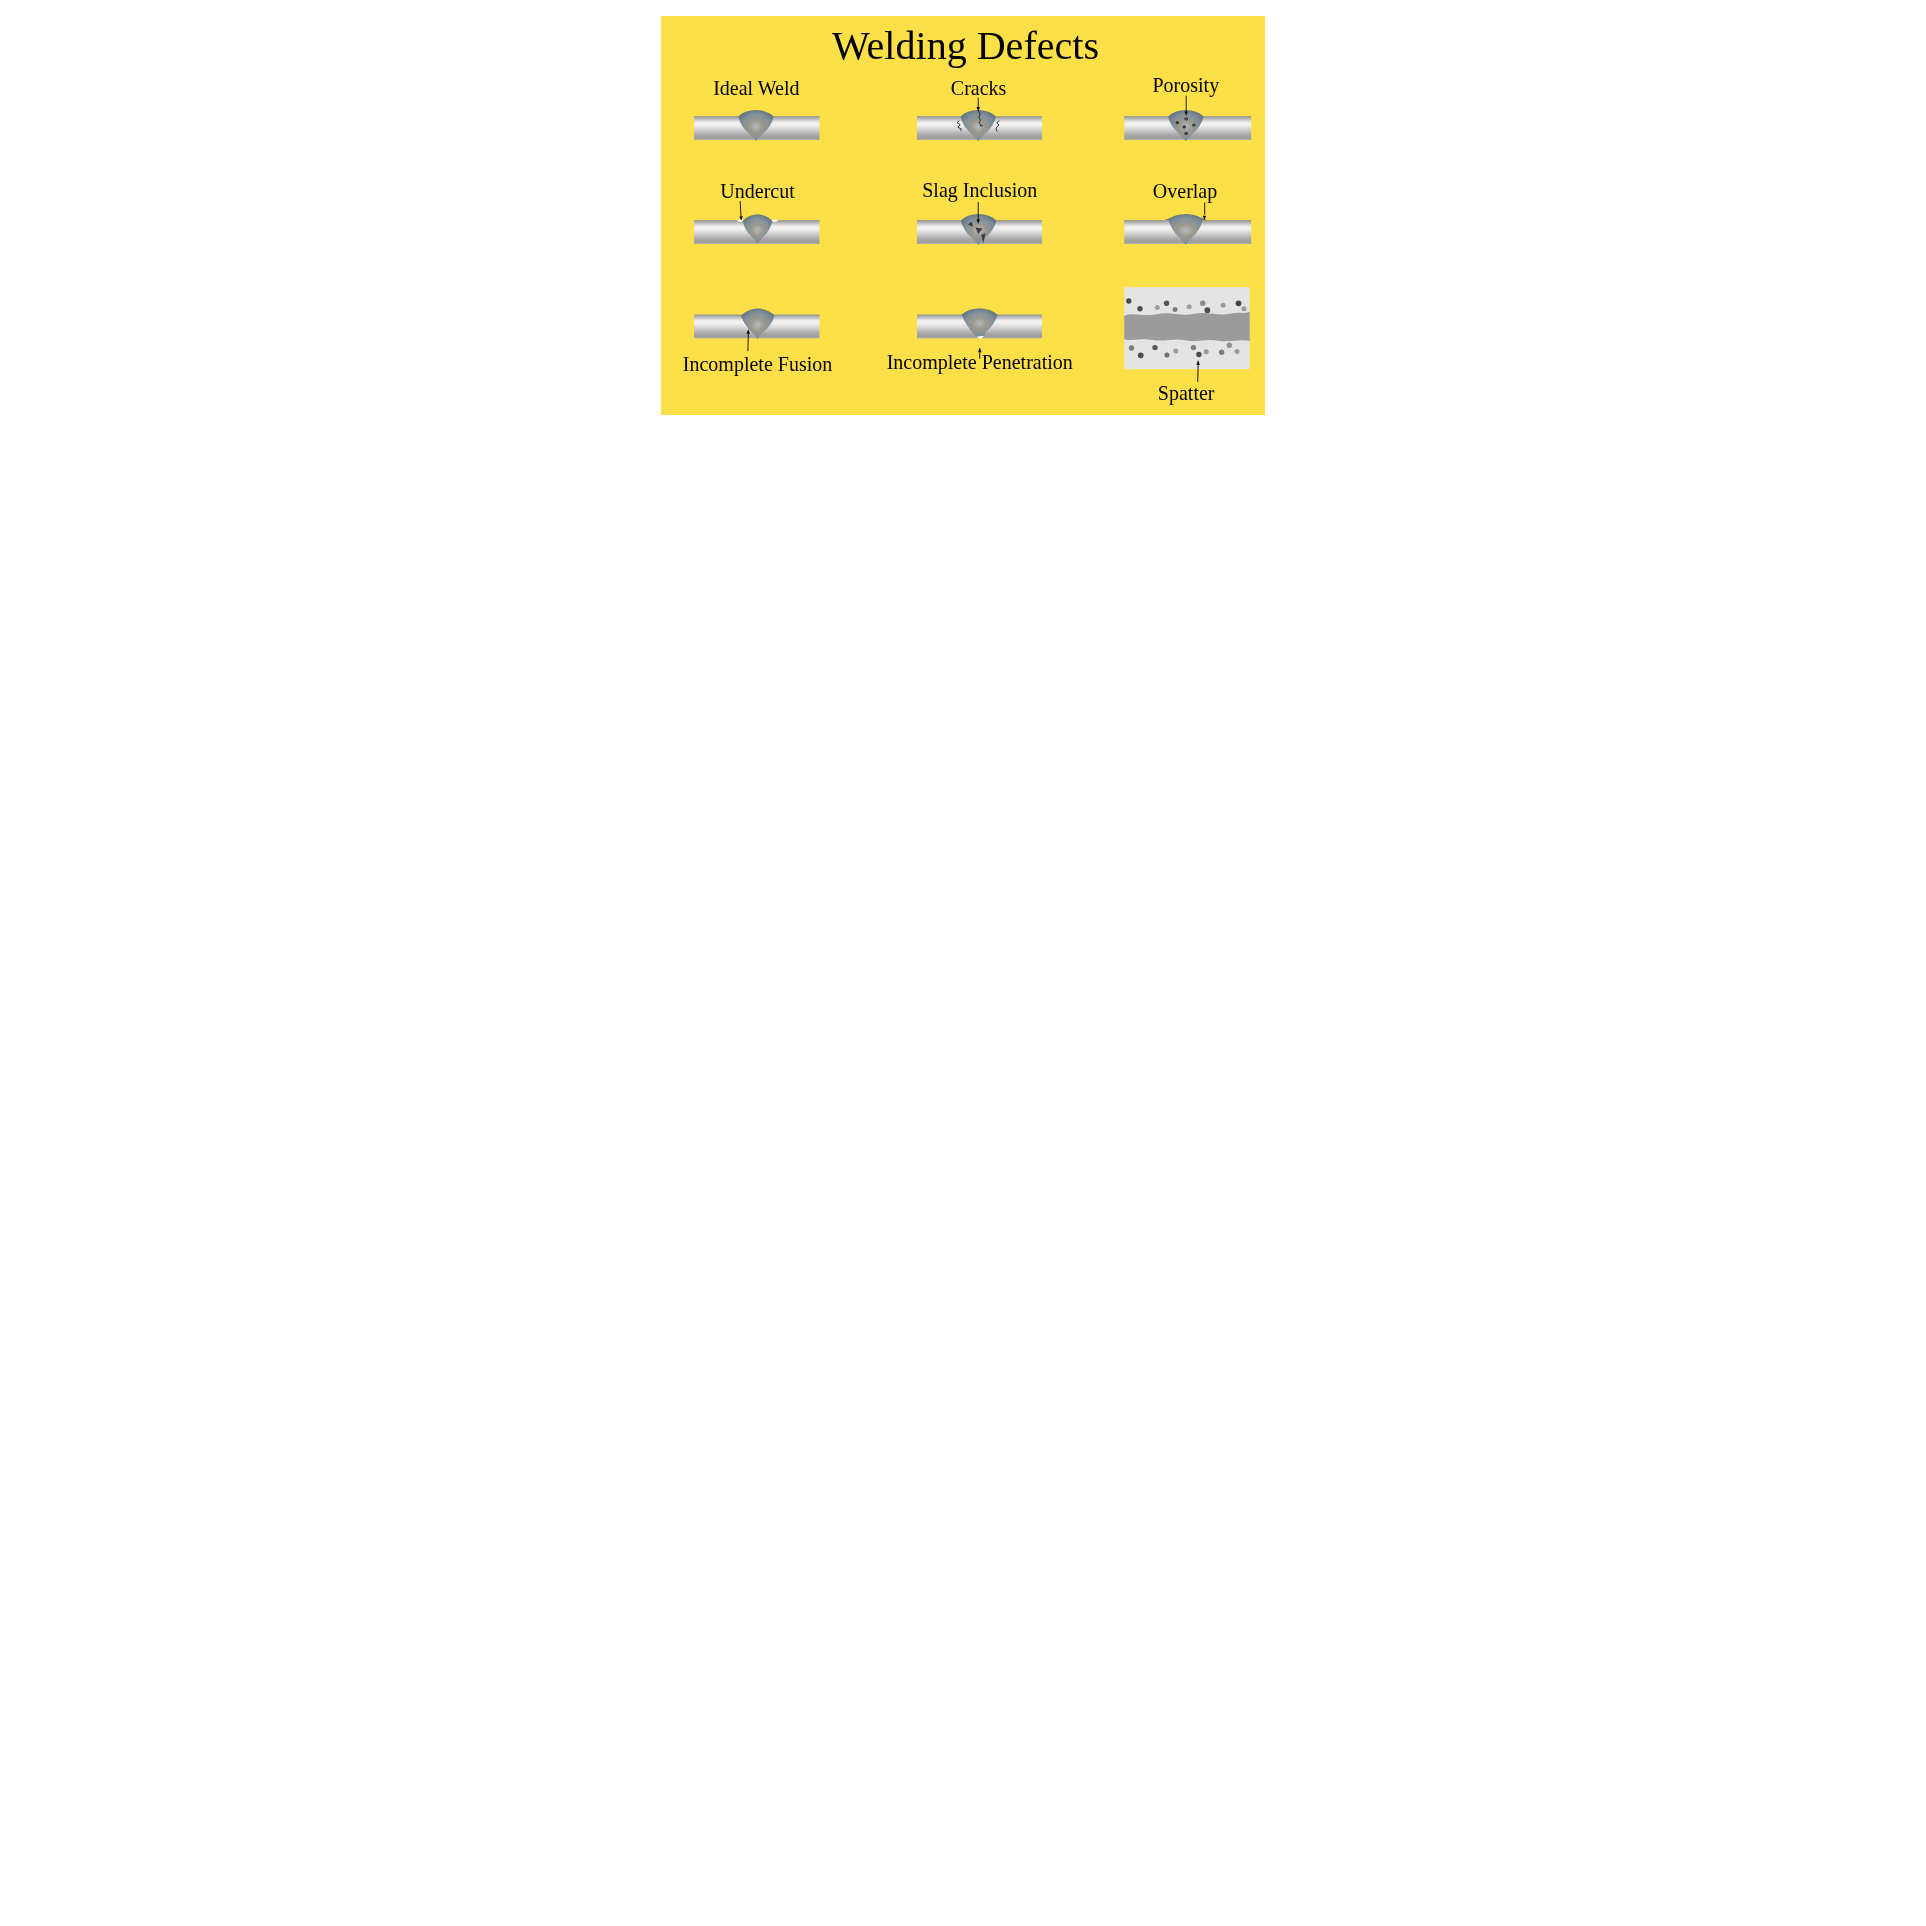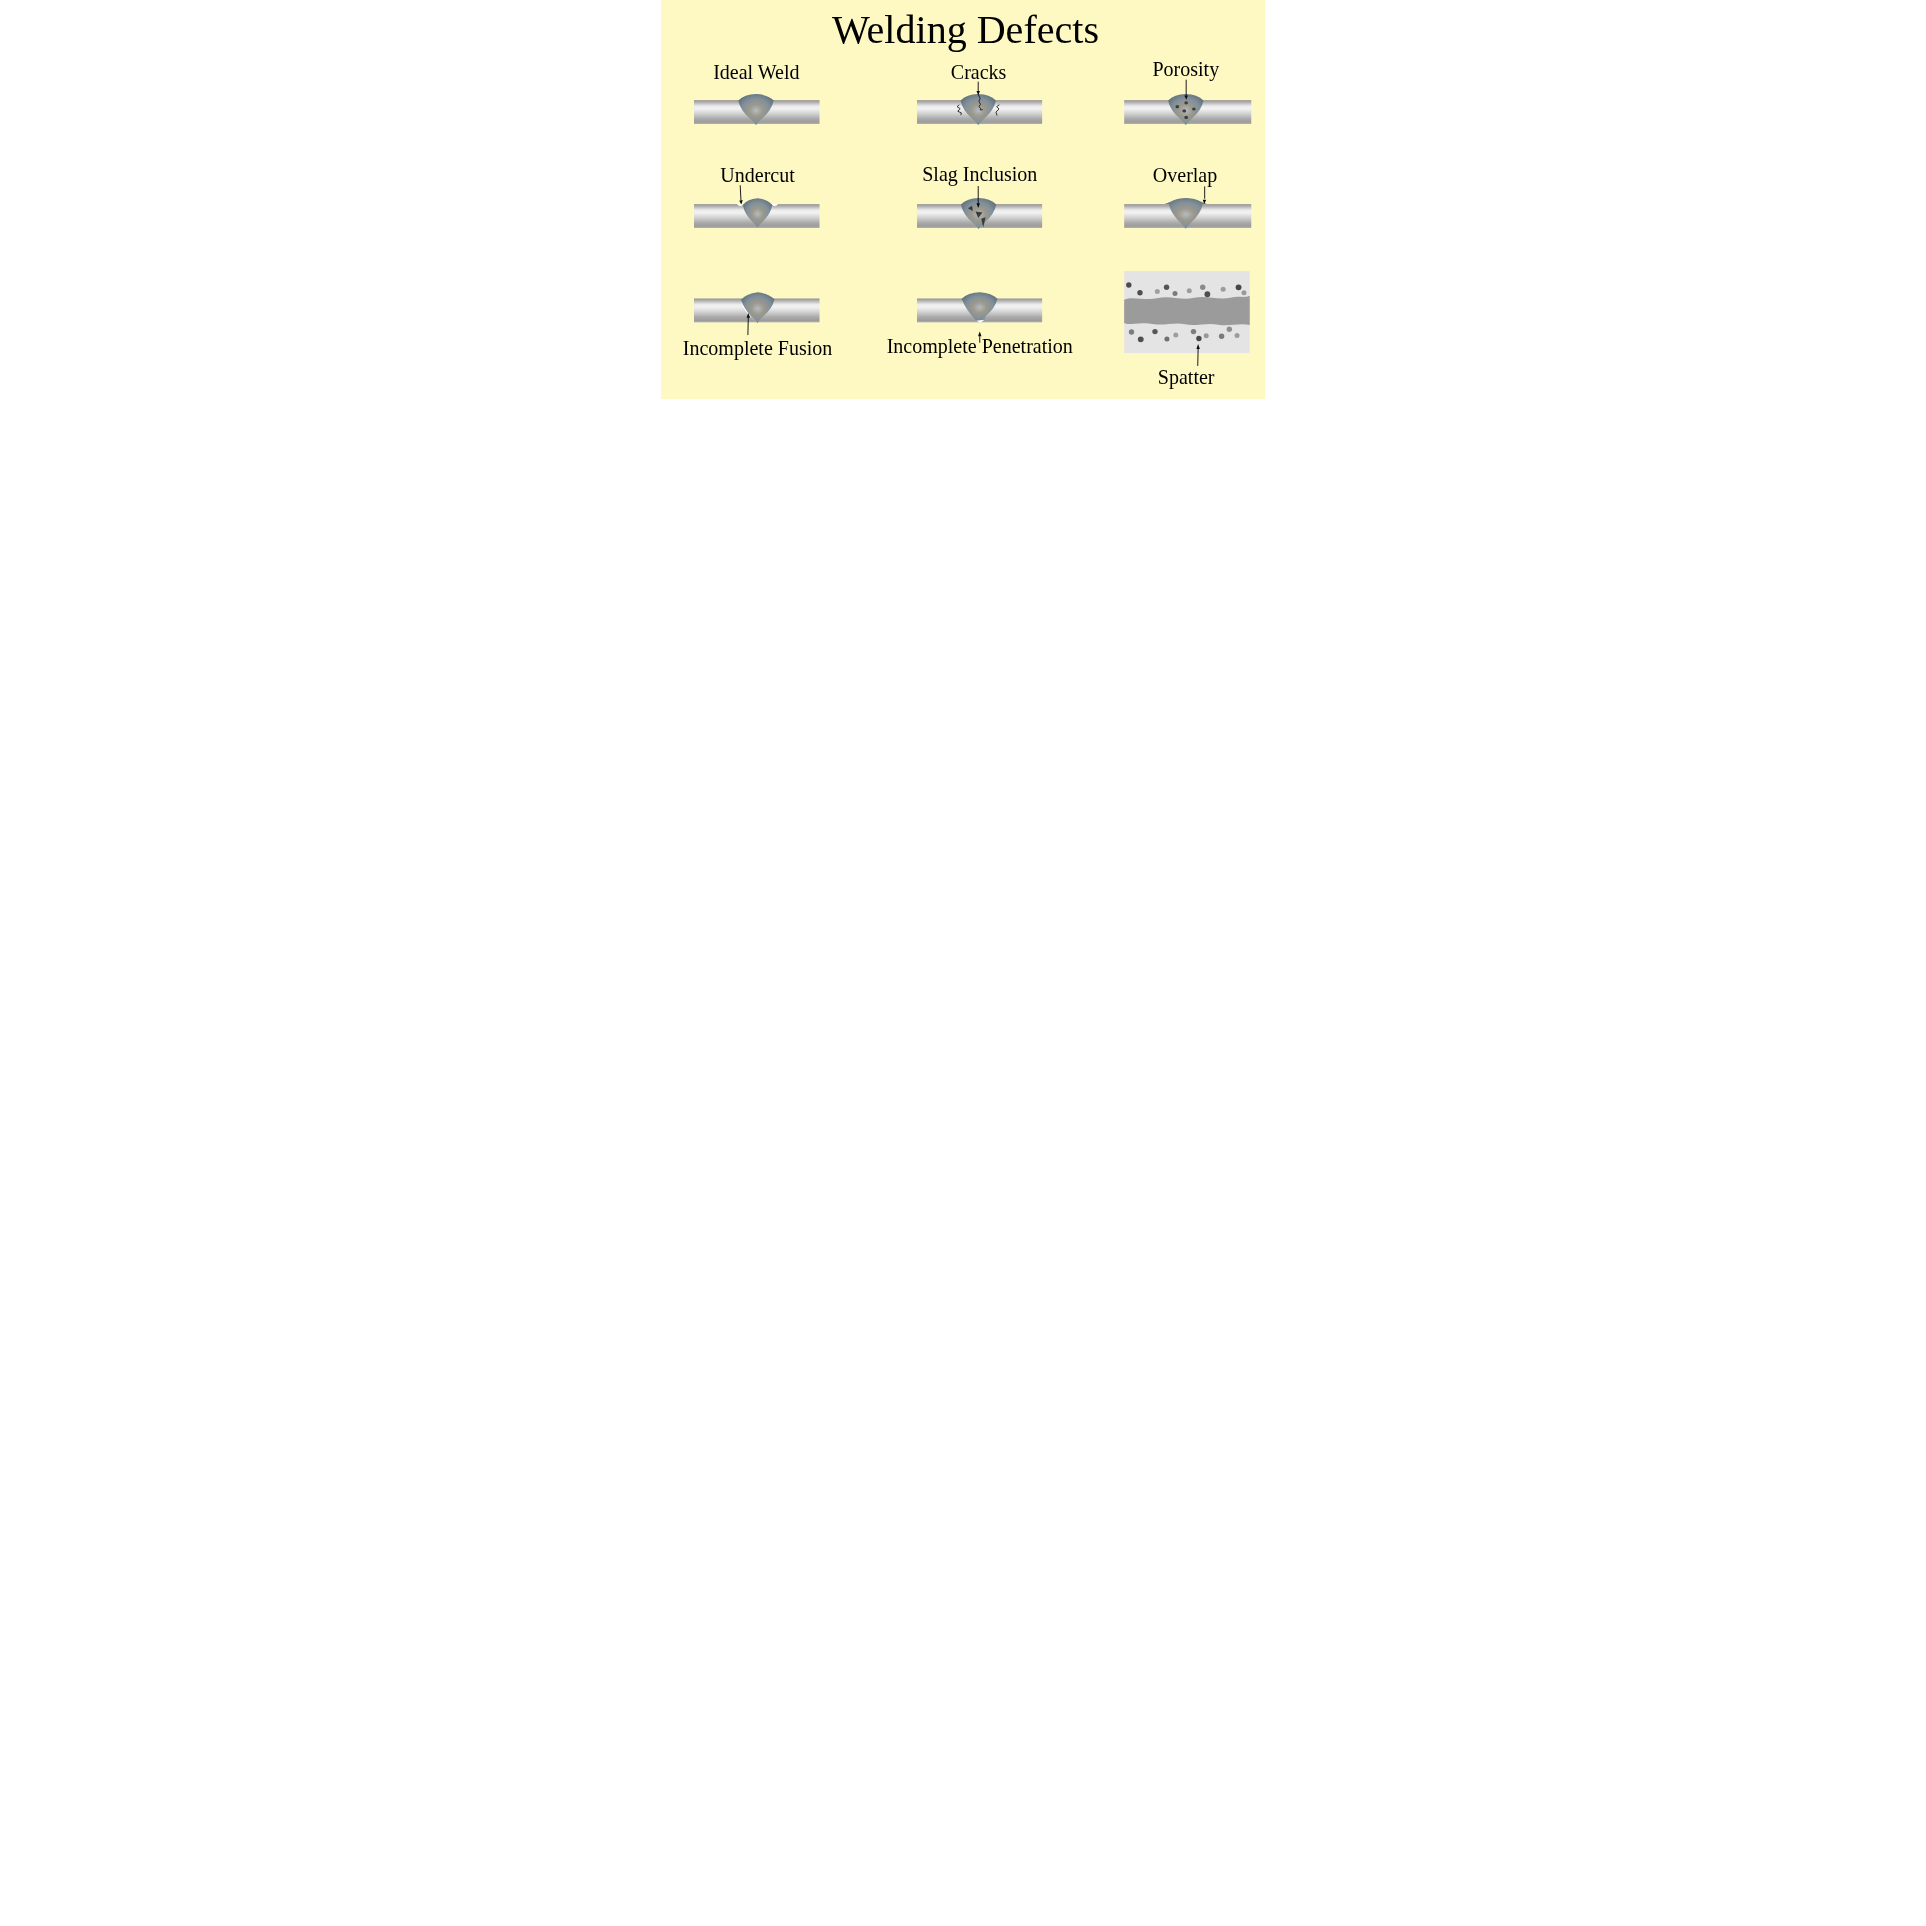--- a/index.html
+++ b/index.html
@@ -5,22 +5,22 @@
   html, body {
     margin: 0;
     padding: 0;
     background: #ffffff;
     font-family: "Liberation Serif", "DejaVu Serif", serif;
   }
   .stage {
     width: 604px;
     height: 399px;
     position: relative;
-    background: #fef9c3;
-    margin: 0 auto;
+    background: #fde047;
+    margin: 16px auto;
   }
   svg { display: block; }
   text {
     font-family: "Liberation Serif", "DejaVu Serif", serif;
     fill: #000000;
   }
   .title-text   { font-size: 104px; }
   .panel-label  { font-size: 52px; }
   .arrow-line   { stroke: #0a0a0a; stroke-width: 2.4; fill: none; }
   .arrow-head   { fill: #0a0a0a; stroke: none; }

